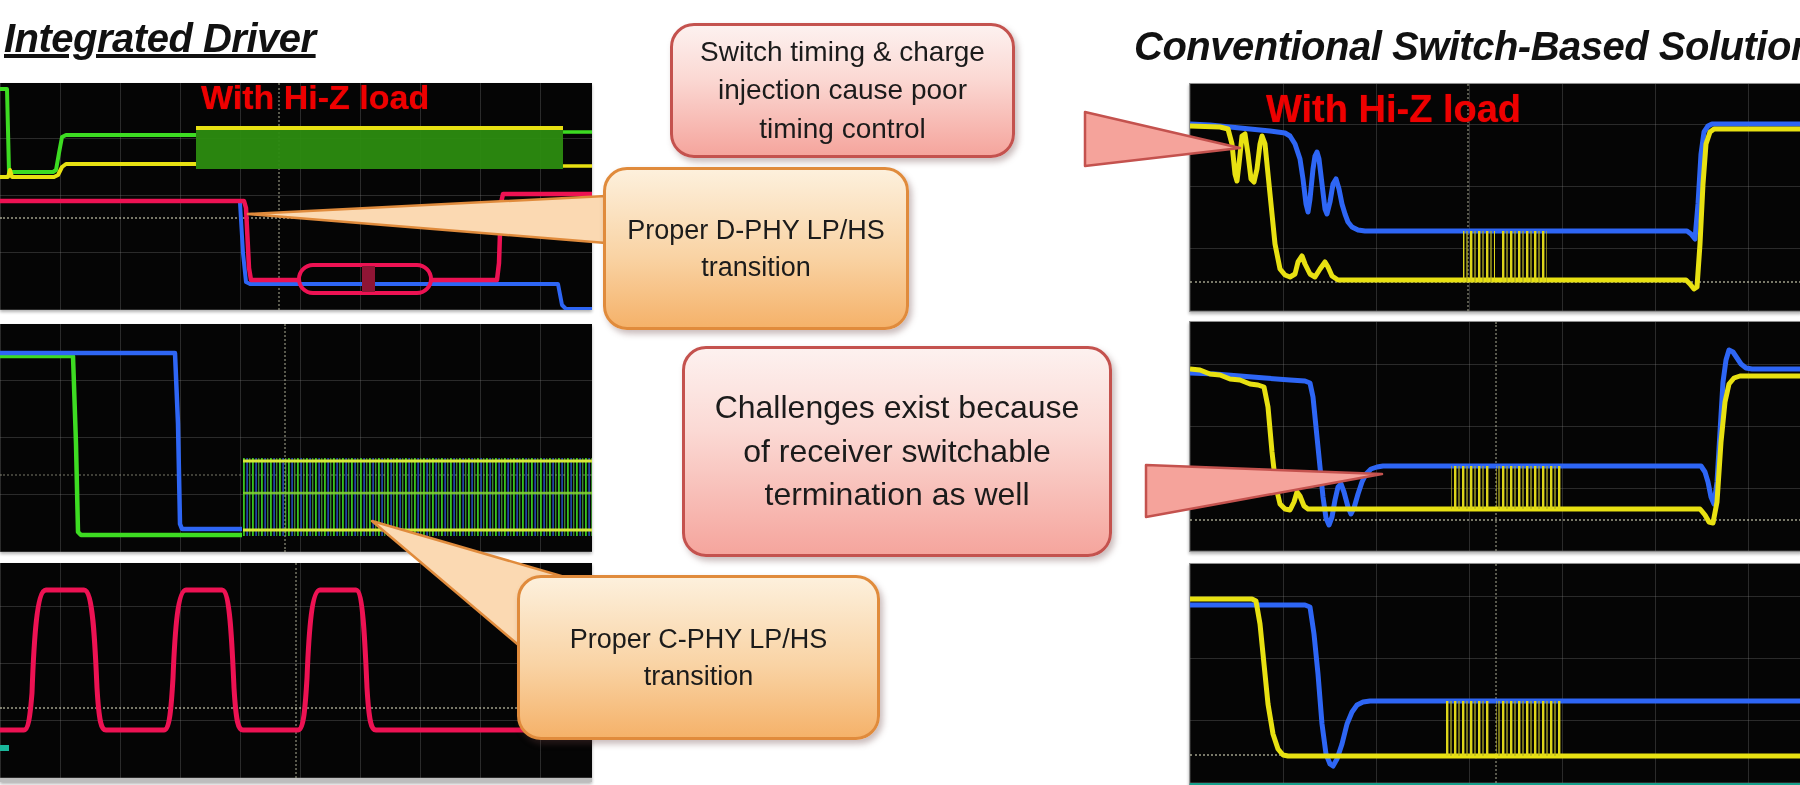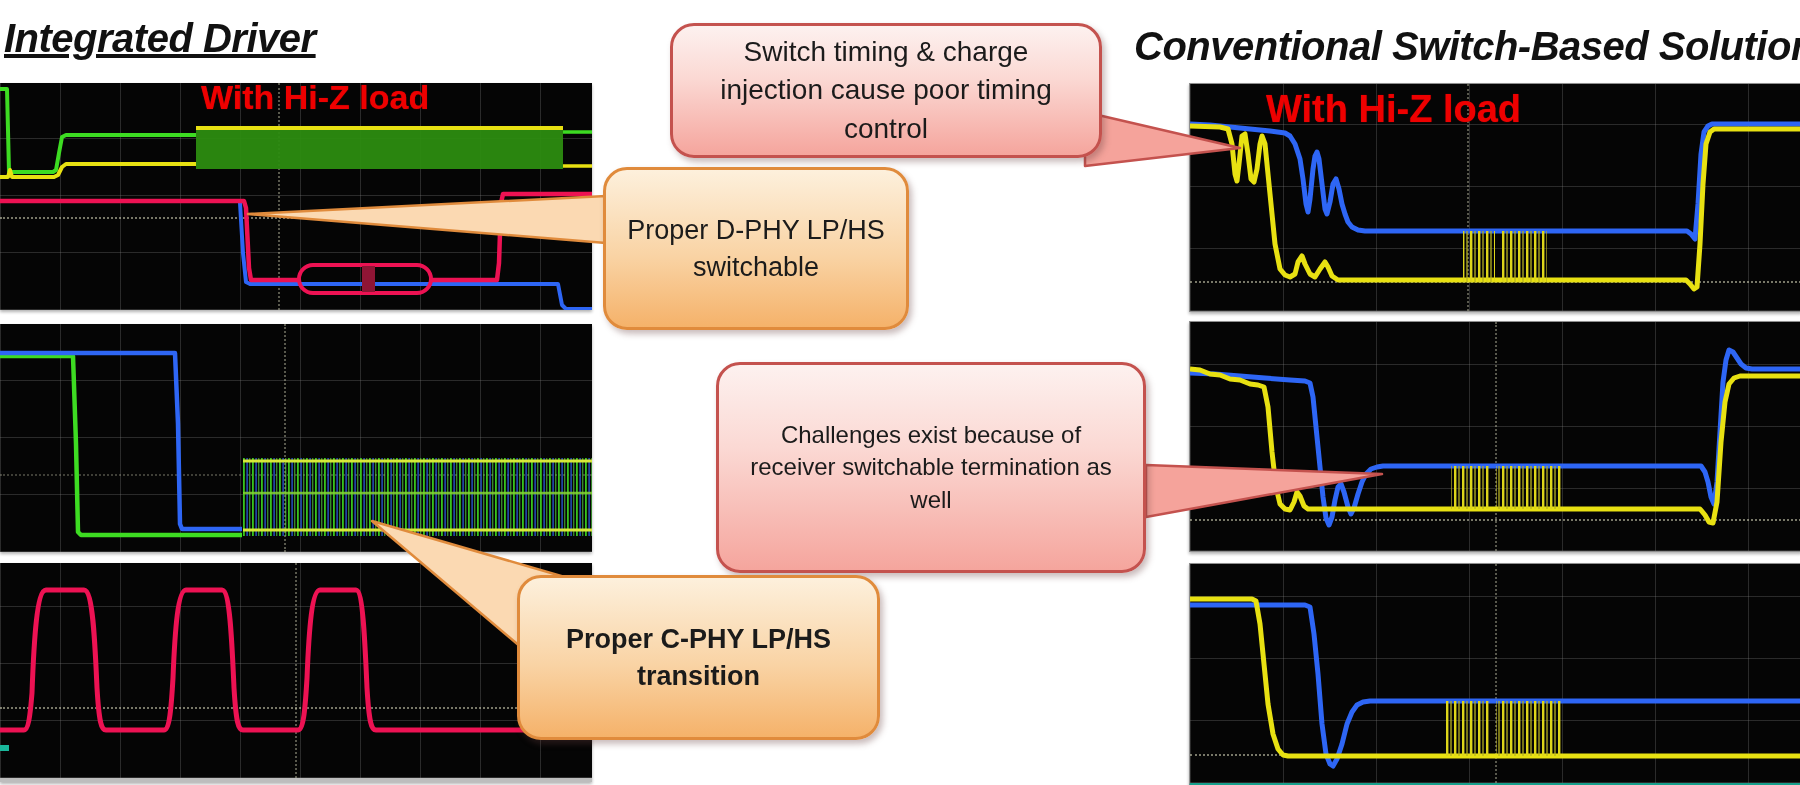--- a/index.html
+++ b/index.html
@@ -151,27 +151,27 @@
 <div class="abs hiz" style="left:201px;top:80px;font-size:34px;z-index:15;">With Hi-Z load</div>
 <div class="abs hiz" style="left:1266px;top:90px;font-size:38px;z-index:15;">With Hi-Z load</div>
 
 <svg id="tails" class="abs" style="left:0;top:0;" width="1800" height="785" viewBox="0 0 1800 785">
   <polygon points="1085,112 1085,166 1240,148" fill="#f5a39b" stroke="#c4524e" stroke-width="2.5" stroke-linejoin="round"></polygon>
   <polygon points="606,196 606,243 248,214" fill="#fbd9b2" stroke="#e08b3c" stroke-width="2.5" stroke-linejoin="round"></polygon>
   <polygon points="1146,465 1146,517 1382,474" fill="#f5a39b" stroke="#c4524e" stroke-width="2.5" stroke-linejoin="round"></polygon>
   <polygon points="372,521 575,580 522,648" fill="#fbd9b2" stroke="#e08b3c" stroke-width="2.5" stroke-linejoin="round"></polygon>
 </svg>
 
-<div class="abs bubble pink" style="left:670px;top:23px;width:432px;height:135px;font-size:28px;">
+<div class="abs bubble pink" style="left:670px;top:23px;width:345px;height:135px;font-size:28px;">
   <div class="txt">Switch timing &amp; charge injection cause poor timing control</div>
 </div>
 
 <div class="abs bubble orange" style="left:603px;top:167px;width:306px;height:163px;font-size:27px;">
-  <div class="txt">Proper D-PHY LP/HS switchable</div>
+  <div class="txt">Proper D-PHY LP/HS transition</div>
 </div>
 
-<div class="abs bubble pink" style="left:716px;top:346px;width:430px;height:211px;font-size:24px;margin-top:16px;">
+<div class="abs bubble pink" style="left:682px;top:346px;width:430px;height:211px;font-size:32px;">
   <div class="txt">Challenges exist because of receiver switchable termination as well</div>
 </div>
 
-<div class="abs bubble orange" style="left:517px;top:575px;width:363px;height:165px;font-size:27px;font-weight:bold;">
+<div class="abs bubble orange" style="left:517px;top:575px;width:363px;height:165px;font-size:27px;">
   <div class="txt">Proper C-PHY LP/HS transition</div>
 </div>
 
 </body></html>

